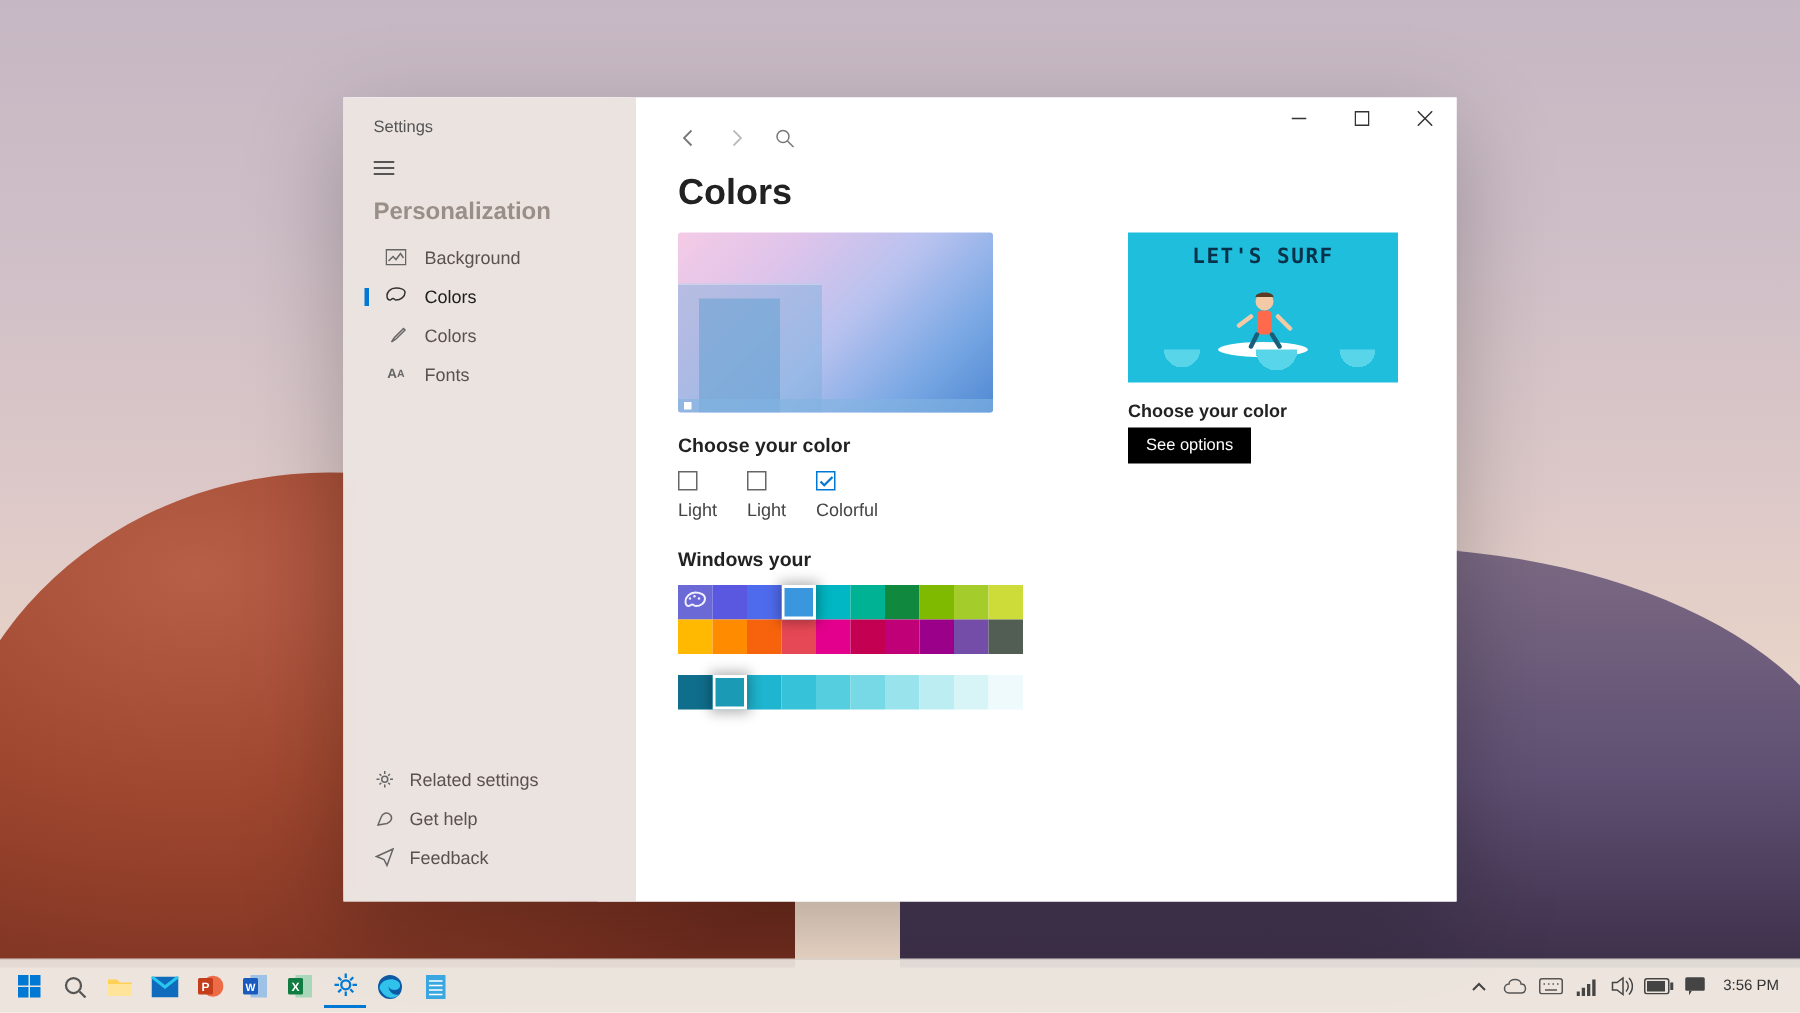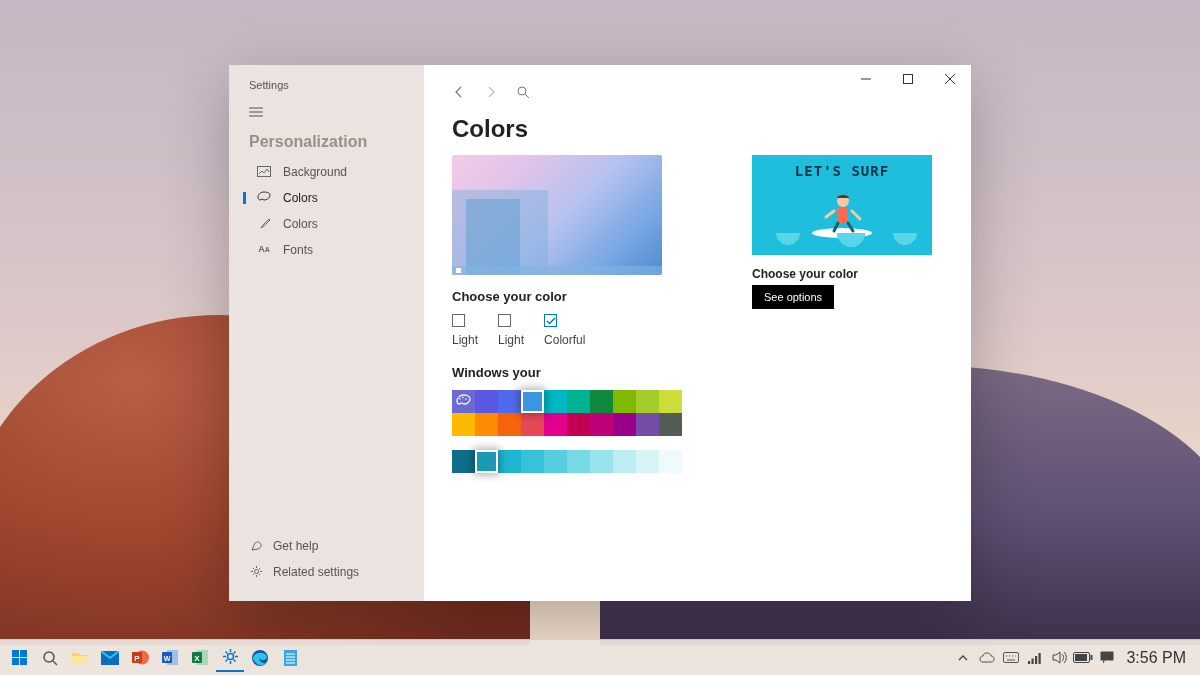--- a/index.html
+++ b/index.html
@@ -128,21 +128,21 @@
     position:absolute; left:0; right:0; bottom:0; height:36px;
     background: rgba(235,228,222,0.94);
     border-top:1px solid rgba(0,0,0,0.08);
     display:flex; align-items:center; justify-content:space-between;
     padding: 0 10px 0 6px;
     font-size:12px; color:#333;
   }
   .tb-left, .tb-right { display:flex; align-items:center; gap:2px;}
   .tb-icon { width:28px; height:28px; display:flex; align-items:center; justify-content:center; cursor:pointer; }
   .tb-right .tb-icon { width:22px; }
-  .clock { padding:0 4px 0 6px; font-size:16px; }
+  .clock { padding:0 4px 0 6px; font-size:10px; }
   .tb-app { width:28px; height:28px; display:flex; align-items:center; justify-content:center; cursor:pointer;}
   .tb-app.active { border-bottom:2px solid #0078d4; }
 </style>
 </head>
 <body>
 
 <div class="bg-hills">
   <div class="hill-red"></div>
   <div class="hill-purple"></div>
 </div>
@@ -187,33 +187,41 @@
       <div class="sb-item">
         <span class="ic" style="font-size:9px;font-weight:600;color:#666;">A<span style="font-size:7px">A</span></span>
         <span>Fonts</span>
       </div>
     </div>
 
     <div class="sb-footer">
       <div class="sb-item">
         <span class="ic">
             <svg width="13" height="13" viewBox="0 0 13 13">
-              <path d="M2 11l2-5C5 3 8 2 10 4s1 5-2 6l-6 1z" fill="none" stroke="#666"></path>
-            </svg>
-          </span>
-        <span>Get help</span>
-      </div>
-      <div class="sb-item">
-        <span class="ic">
-            <svg width="13" height="13" viewBox="0 0 13 13">
               <circle cx="6.5" cy="6.5" r="2" fill="none" stroke="#666"></circle>
               <path d="M6.5 1v2M6.5 10v2M1 6.5h2M10 6.5h2M3 3l1.2 1.2M8.8 8.8L10 10M10 3 8.8 4.2M4.2 8.8 3 10" stroke="#666"></path>
             </svg>
           </span>
         <span>Related settings</span>
+      </div>
+      <div class="sb-item">
+        <span class="ic">
+            <svg width="13" height="13" viewBox="0 0 13 13">
+              <path d="M2 11l2-5C5 3 8 2 10 4s1 5-2 6l-6 1z" fill="none" stroke="#666"></path>
+            </svg>
+          </span>
+        <span>Get help</span>
+      </div>
+      <div class="sb-item">
+        <span class="ic">
+            <svg width="13" height="13" viewBox="0 0 13 13">
+              <path d="M1 6l11-5-4 11-2-4z" fill="none" stroke="#666"></path>
+            </svg>
+          </span>
+        <span>Feedback</span>
       </div>
     </div>
   </div>
 
   <div class="main">
     <div class="win-controls">
       <div class="win-btn">
           <svg width="10" height="10">
             <path d="M0 5h10" stroke="#333"></path>
           </svg>

